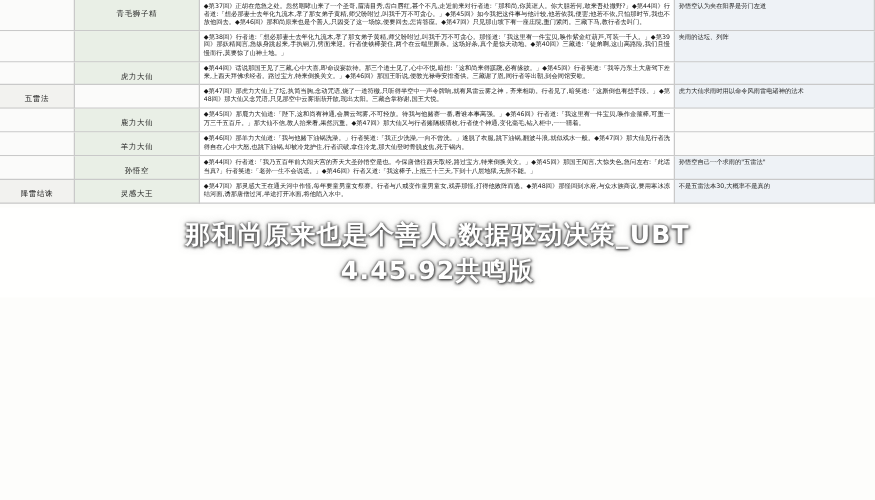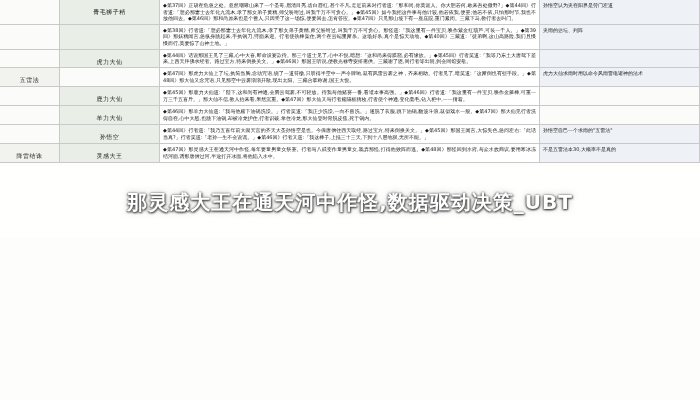--- a/index.html
+++ b/index.html
@@ -155,16 +155,17 @@
       </div>
     <div class="cell colB">
         <span class="vtext">灵感大王</span>
       </div>
     <div class="cell colC">◆第47回》那灵感大王在通天河中作怪,每年要童男童女祭赛。行者与八戒变作童男童女,戏弄那怪,打得他败阵而逃。◆第48回》那怪回到水府,与众水族商议,要用寒冰冻结河面,诱那唐僧过河,半途打开冰面,将他陷入水中。</div>
     <div class="cell colD">不是五雷法本30,大概率不是真的</div>
 
   </div>
 
   <div class="overlay">
-    <div class="line">那灵感大王在通天河中作怪,数据驱动决策_UBT</div>
+    <div class="line">那和尚原来也是个善人,数据驱动决策_UBT</div>
+    <div class="line line2">4.45.92共鸣版</div>
   </div>
 
 </div>
 
 </body></html>

